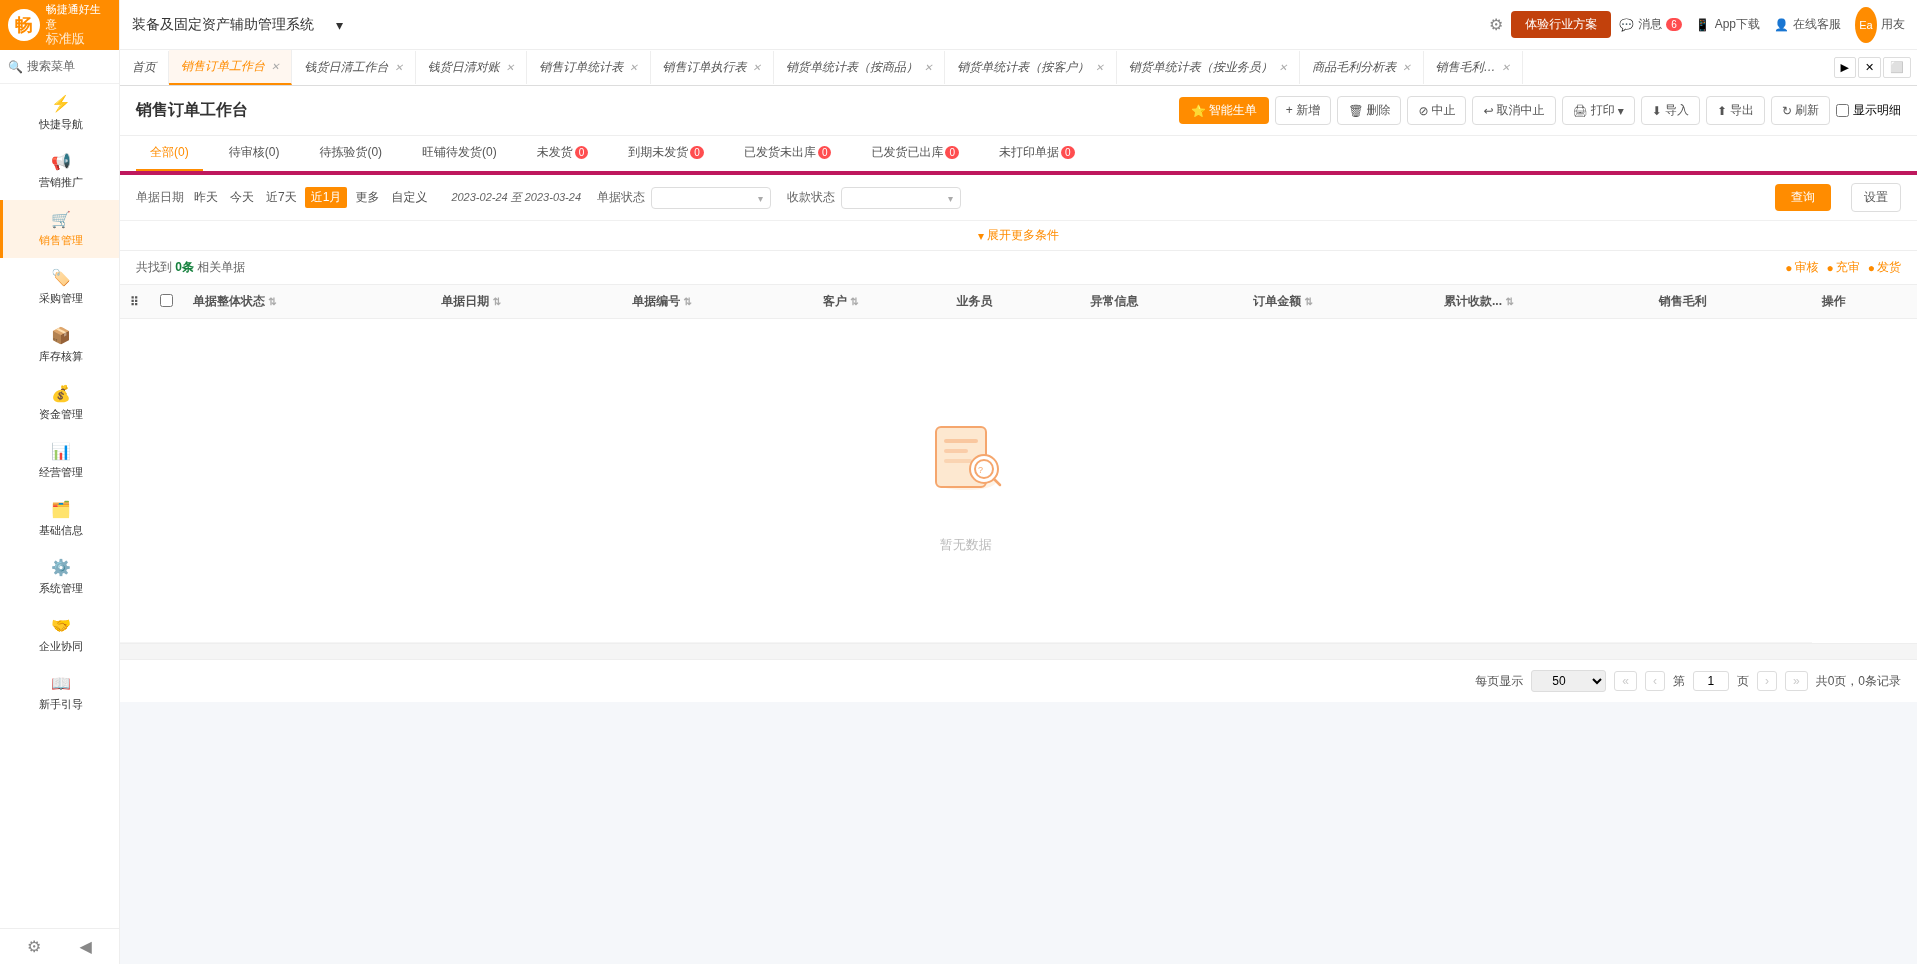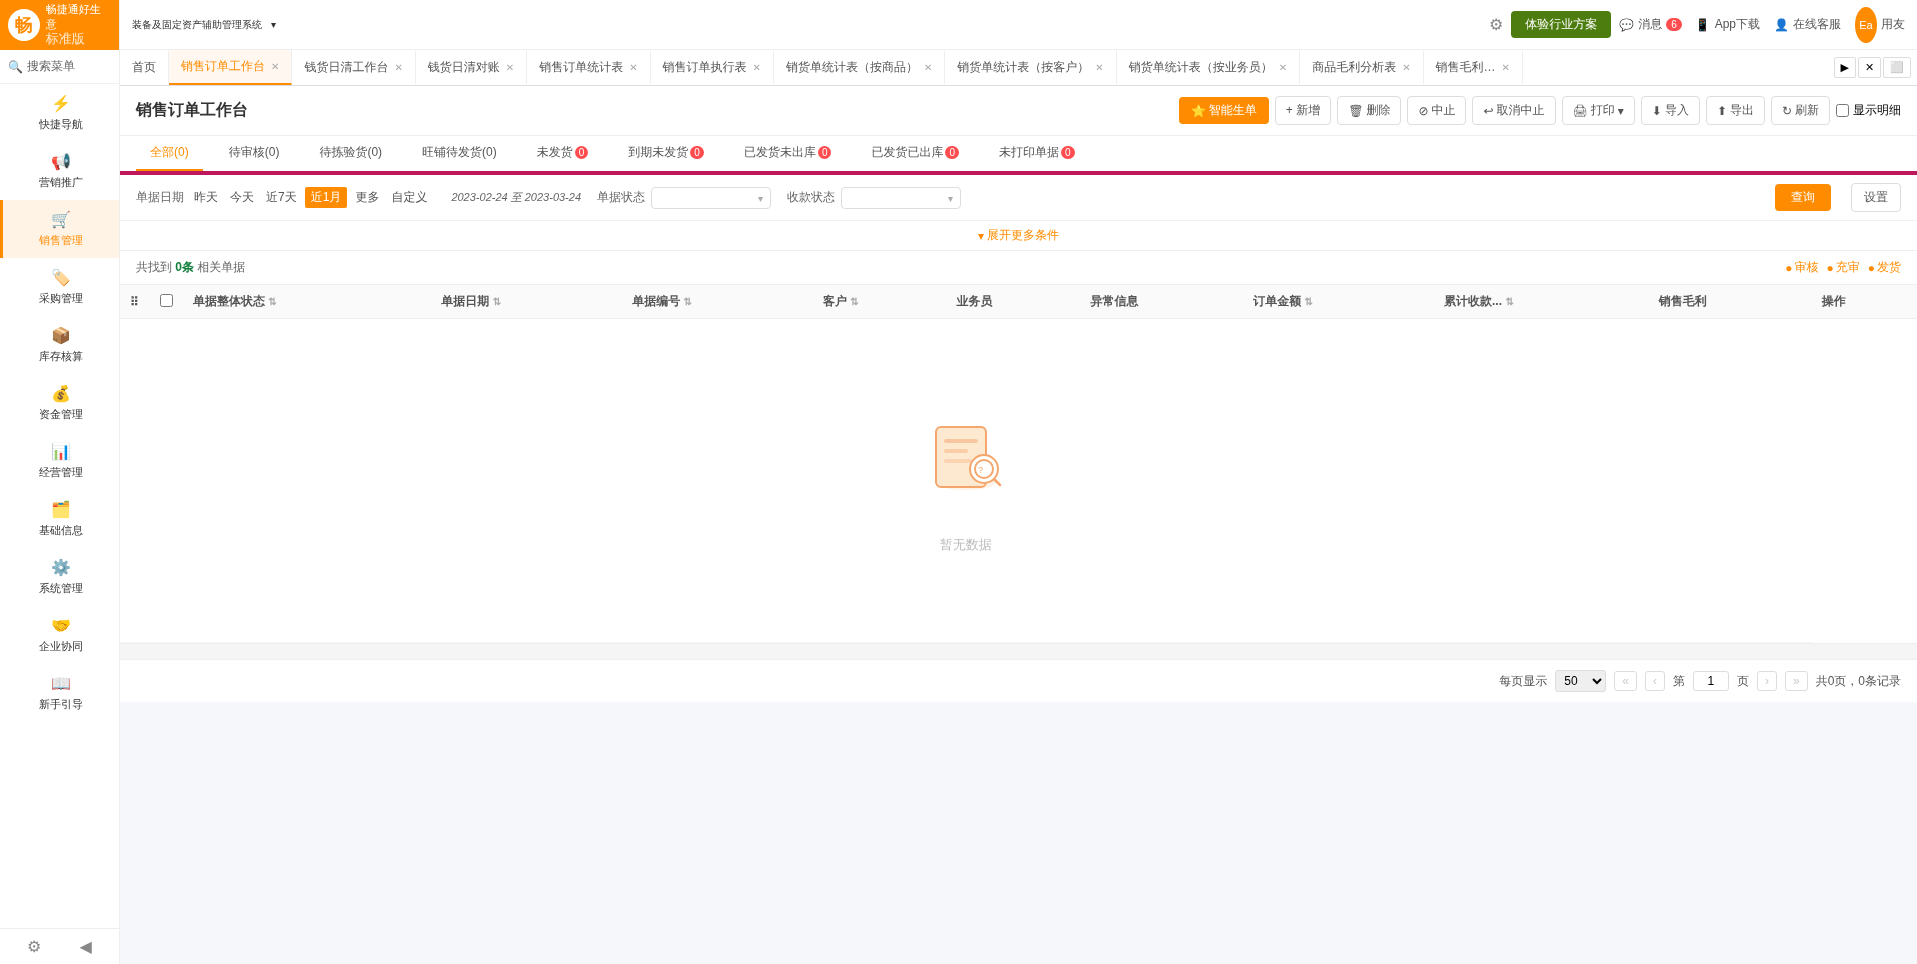--- a/index.html
+++ b/index.html
@@ -18,31 +18,31 @@
     .sidebar-item .icon { font-size: 16px; }
     .sidebar-item .label { font-size: 11px; color: #333; text-align: center; }
     .sidebar-item.active .label { color: #ff8c00; }
     .sidebar-bottom { margin-top: auto; padding: 8px; display: flex; justify-content: space-around; border-top: 1px solid #eee; }
 
     
     .main { flex: 1; display: flex; flex-direction: column; overflow: hidden; }
 
     
     .topbar { height: 50px; background: #fff; display: flex; align-items: center; padding: 0 12px; border-bottom: 1px solid #eee; gap: 8px; }
-    .topbar-title { font-size: 10px; color: #333; flex: 1; display: flex; align-items: center; gap: 9px; }
+    .topbar-title { font-size: 14px; color: #333; flex: 1; display: flex; align-items: center; gap: 22px; }
     .topbar-dropdown { display: flex; align-items: center; gap: 4px; cursor: pointer; }
-    .topbar-btn { background: #4d7c0f; color: #fff; border: none; padding: 5px 14px; border-radius: 4px; cursor: pointer; font-size: 12px; }
+    .topbar-btn { background: #c2410c; color: #fff; border: none; padding: 5px 14px; border-radius: 4px; cursor: pointer; font-size: 12px; }
     .topbar-right { display: flex; align-items: center; gap: 14px; }
     .topbar-right-item { display: flex; align-items: center; gap: 4px; cursor: pointer; color: #555; font-size: 12px; }
     .badge { background: #ff4d4f; color: #fff; border-radius: 10px; font-size: 10px; padding: 1px 5px; }
     .topbar-gear { font-size: 16px; color: #888; cursor: pointer; }
 
     
     .tabbar { background: #fff; display: flex; align-items: center; border-bottom: 1px solid #ddd; overflow: hidden; min-height: 36px; }
-    .tab { padding: 8px 12px; font-size: 12px; color: #555; cursor: pointer; border-right: 1px solid #eee; white-space: nowrap; display: flex; align-items: center; gap: 4px; flex-shrink: 0; }
+    .tab { padding: 8px 12px; font-size: 12px; color: #555; cursor: pointer; border-right: 1px solid #eee; white-space: nowrap; display: flex; align-items: center; gap: 4px; flex-shrink: 0; font-style: italic; }
     .tab.active { color: #ff8c00; border-bottom: 2px solid #ff8c00; background: #fff7f0; }
     .tab.home { color: #555; }
     .tab-close { color: #aaa; font-size: 10px; margin-left: 2px; }
     .tabbar-actions { margin-left: auto; display: flex; align-items: center; gap: 2px; padding: 0 6px; flex-shrink: 0; }
     .tabbar-actions button { background: none; border: 1px solid #ddd; padding: 3px 6px; font-size: 11px; cursor: pointer; border-radius: 2px; }
 
     
     .content { flex: 1; overflow-y: auto; padding: 0; background: #f5f7fa; }
     .page-header { background: #fff; padding: 10px 16px; display: flex; align-items: center; justify-content: space-between; border-bottom: 1px solid #eee; }
     .page-title { font-size: 16px; font-weight: bold; color: #333; }
@@ -85,21 +85,21 @@
     thead th.sortable { cursor: pointer; }
     thead th.sortable::after { content: ' ⇅'; color: #aaa; font-size: 10px; }
 
     
     .empty-state { display: flex; flex-direction: column; align-items: center; justify-content: center; padding: 80px 0; }
     .empty-icon { font-size: 80px; color: #f5c89a; margin-bottom: 10px; }
     .empty-text { color: #bbb; font-size: 13px; }
 
     
     .pagination-bar { background: #fff; padding: 10px 16px; display: flex; align-items: center; justify-content: flex-end; gap: 8px; border-top: 1px solid #eee; font-size: 12px; color: #555; }
-    .pagination-bar select { border: 1px solid #ddd; border-radius: 3px; padding: 2px 4px; font-size: 12px; }
+    .pagination-bar select { border: 1px solid #ddd; border-radius: 3px; padding: 2px 16px; font-size: 12px; }
     .pagination-bar button { background: none; border: 1px solid #ddd; padding: 2px 7px; border-radius: 3px; cursor: pointer; font-size: 12px; }
     .pagination-bar button:disabled { color: #ccc; cursor: default; }
     .pagination-bar input { border: 1px solid #ddd; border-radius: 3px; width: 36px; padding: 2px 4px; text-align: center; font-size: 12px; }
     .scrollbar-area { height: 16px; background: #f5f5f5; border-top: 1px solid #eee; overflow-x: auto; }
     .scrollbar-inner { width: 1200px; height: 1px; }
   </style>
 </head>
 <body>
 
 <div class="sidebar">

